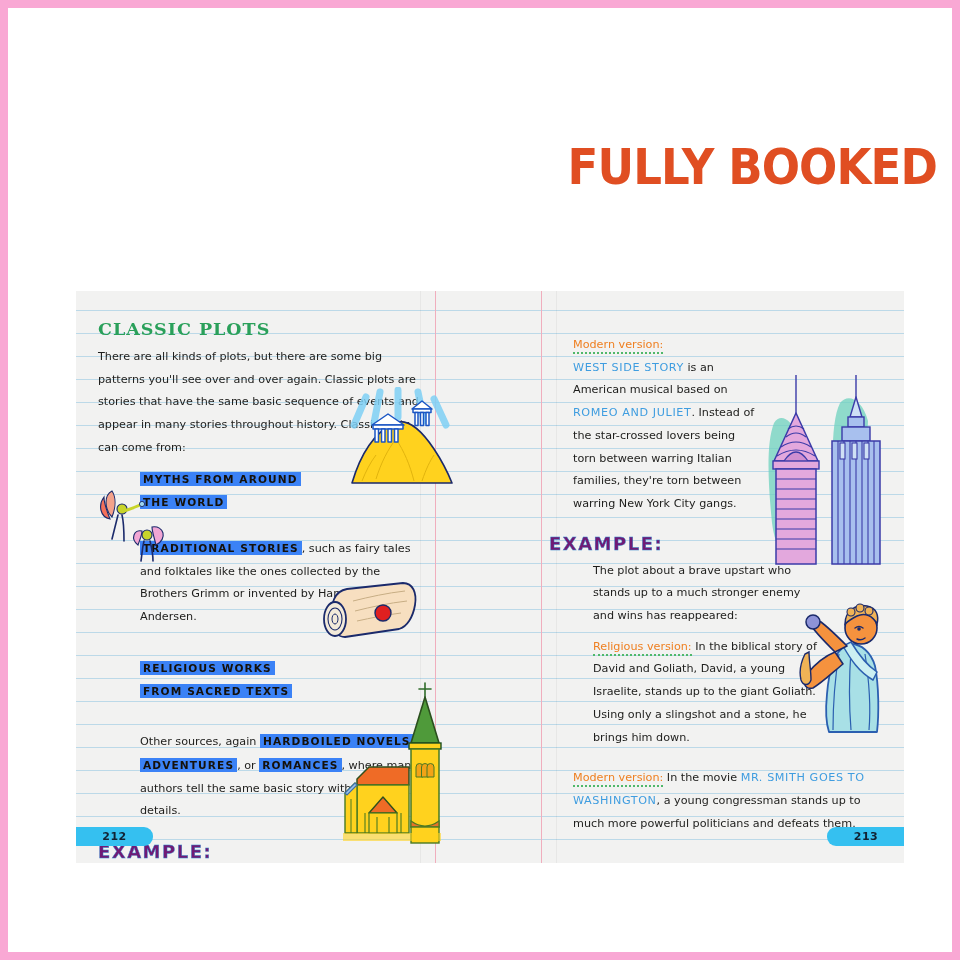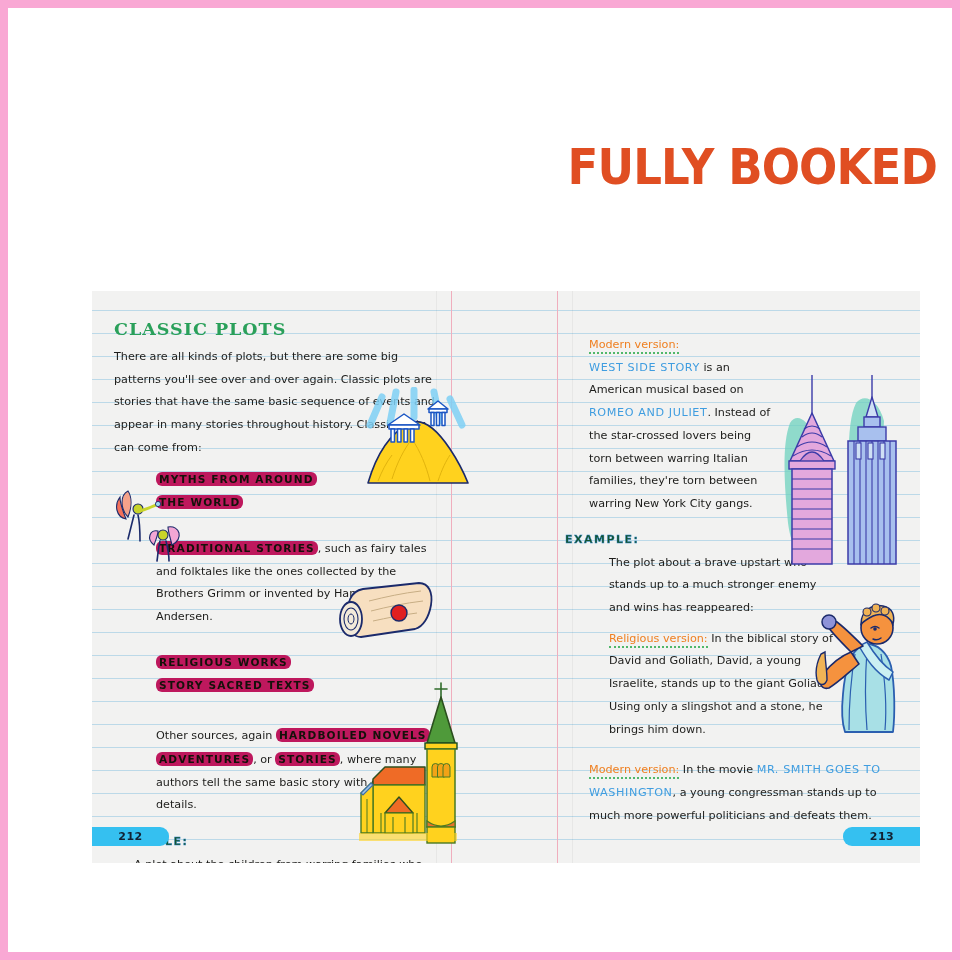--- a/index.html
+++ b/index.html
@@ -30,21 +30,21 @@
     line-height:60px;
     text-align:right;
     transform:scaleX(0.92);
     transform-origin:right center;
     white-space:nowrap;
   }
 
   
   #spread {
     position:absolute;
-    left:84px; top:283px;
+    left:68px; top:283px;
     width:828px; height:572px;
     background:#f2f2f1;
     overflow:hidden;
   }
   
   #rules {
     position:absolute; inset:0;
     background-image:repeating-linear-gradient(
       to bottom,
       rgba(255,255,255,0) 0px,
@@ -74,45 +74,45 @@
 
   .head-green {
     color:#2aa05a;
     font-family:"DejaVu Serif", serif;
     font-size:17.5px;
     letter-spacing:1px;
     margin:0 0 7px 0;
     white-space:nowrap;
   }
   .head-example {
-    color:#14532d;
+    color:#701a75;
     font-family:"DejaVu Sans", sans-serif;
     font-weight:bold;
-    font-size:11px;
+    font-size:18px;
     letter-spacing:1.5px;
     margin:0 0 6px 0;
     -webkit-text-stroke:0.4px #2d86cc;
   }
   p.body {
     margin:0 0 8px 0;
     font-size:11.2px;
     line-height:22.7px;
     color:#1d1d1b;
     font-family:"DejaVu Sans", sans-serif;
   }
   p.body.indent  { margin-left:20px; }
   p.body.indent2 { margin-left:42px; }
 
   .hl {
-    background:#be185d;
+    background:#3b82f6;
     font-weight:bold;
     letter-spacing:1.1px;
     font-size:10.6px;
     padding:1px 3px;
-    border-radius:6px;
+    border-radius:0;
     color:#15110a;
   }
   .blue-cap {
     color:#3f9de0;
     letter-spacing:0.6px;
   }
   .orange-label {
     color:#ef8022;
     border-bottom:2px dotted #4fb86a;
     padding-bottom:1px;
@@ -166,27 +166,27 @@
 
       <p class="body indent2">
         <span class="hl">MYTHS FROM AROUND</span><br>
         <span class="hl">THE WORLD</span>
       </p>
 
       <p class="body indent2" style="margin-top:22px;">
         <span class="hl">TRADITIONAL STORIES</span><span>, such as fairy tales and folktales like the ones collected by the Brothers Grimm or invented by Hans Christian Andersen.</span>
       </p>
 
-      <p class="body indent2" style="margin-top:22px;">
+      <p class="body indent2" style="margin-top:28px;">
         <span class="hl">RELIGIOUS WORKS</span><br>
-        <span class="hl">STORY SACRED TEXTS</span>
+        <span class="hl">FROM SACRED TEXTS</span>
       </p>
 
       <p class="body indent2" style="margin-top:26px;">
-        <span>Other sources, again </span><span class="hl">HARDBOILED NOVELS</span><span>, </span><span class="hl">ADVENTURES</span><span>, or </span><span class="hl">STORIES</span><span>, where many authors tell the same basic story with different details.</span>
+        <span>Other sources, again </span><span class="hl">HARDBOILED NOVELS</span><span>, </span><span class="hl">ADVENTURES</span><span>, or </span><span class="hl">ROMANCES</span><span>, where many authors tell the same basic story with different details.</span>
       </p>
 
       <h3 class="head-example" style="margin-top:18px;">EXAMPLE:</h3>
 
       <p class="body indent">A plot about the children from warring families who happen to fall in love has been repeated:</p>
     </div>
 
     <div class="col" id="col-right">
 
 

